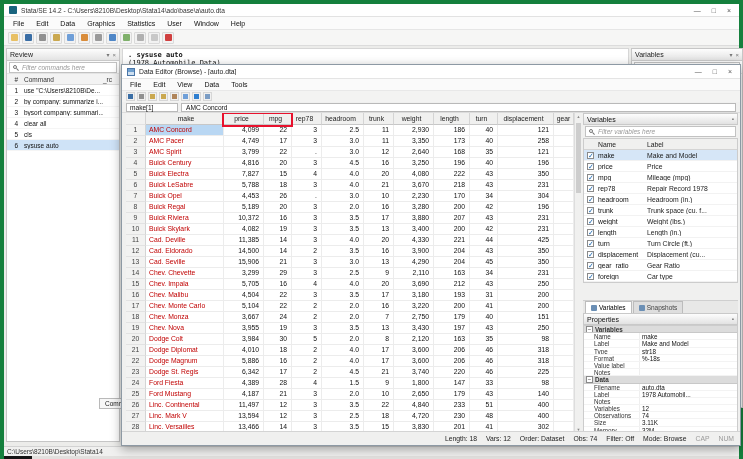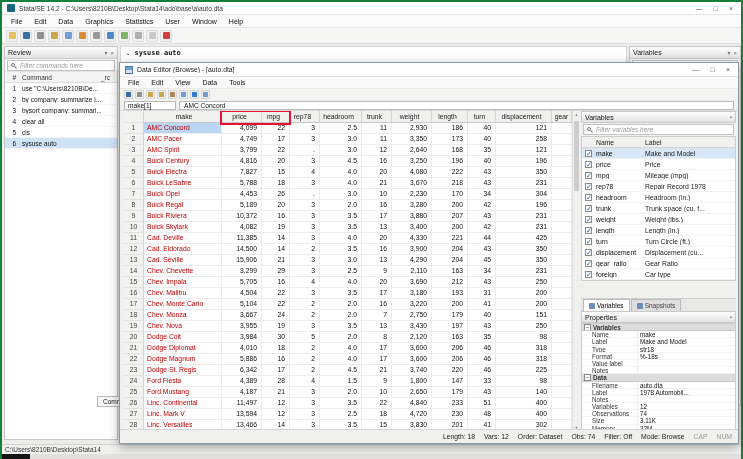--- a/index.html
+++ b/index.html
@@ -1,19 +1,19 @@
 <!DOCTYPE html>
 <html><head>
 <meta charset="utf-8">
 <style>
 *{box-sizing:border-box;margin:0;padding:0}
 html,body{width:743px;height:459px}
 body{position:relative;overflow:hidden;font-family:"Liberation Sans",sans-serif;background:#e6e4e2;color:#111;font-size:7px}
 
-#frame{position:absolute;inset:0;border:2px solid #15803d;background:#ececea}
+#frame{position:absolute;inset:0;border:4px solid #15803d;background:#ececea}
 #titlebar{position:absolute;left:0;top:0;right:0;height:13px;background:#fff;border-bottom:1px solid #e2e2e2;display:flex;align-items:center;gap:4px;padding:0 5px}
 .appicon{width:8px;height:8px;background:#19647e;border-radius:1px;flex:0 0 auto}
 #titlebar .ttext{flex:1;font-size:6.6px;color:#333;white-space:nowrap;overflow:hidden}
 .wc{display:flex;gap:11px;color:#555;font-size:7px;padding-right:3px}
 .wc span{cursor:default}
 #menubar{position:absolute;left:0;top:13px;right:0;height:13px;background:#fbfbfb;border-bottom:1px solid #e6e6e6;display:flex;align-items:center;padding-left:3px}
 .menu-item{padding:0 6px;font-size:7px;color:#111}
 #toolbar{position:absolute;left:0;top:26px;right:0;height:16px;background:#f6f6f5;border-bottom:1px solid #dcdcdc;display:flex;align-items:center;gap:2px;padding-left:4px}
 .tbtn{width:12px;height:12px;border:1px solid #dadada;background:#f2f2f2;display:flex;align-items:center;justify-content:center;border-radius:1px}
 .chip{width:7px;height:7px;border-radius:1px}
@@ -216,20 +216,21 @@
         <div class="rrow sel">
           <span class="rc-num">6</span>
           <span class="rc-cmd">sysuse auto</span>
           <span class="rc-rc"></span>
         </div>
       </div>
   </div>
 
   <div id="results">
     <div class="cmdline">. sysuse auto</div>
+    <div>(1978 Automobile Data)</div>
   </div>
 
   <div id="mainvars">
     <div class="phead">
       <span>Variables</span>
       <span class="sp"></span>
       <span class="picon">▾</span>
       <span class="picon">×</span>
     </div>
     <div class="filterrow">

